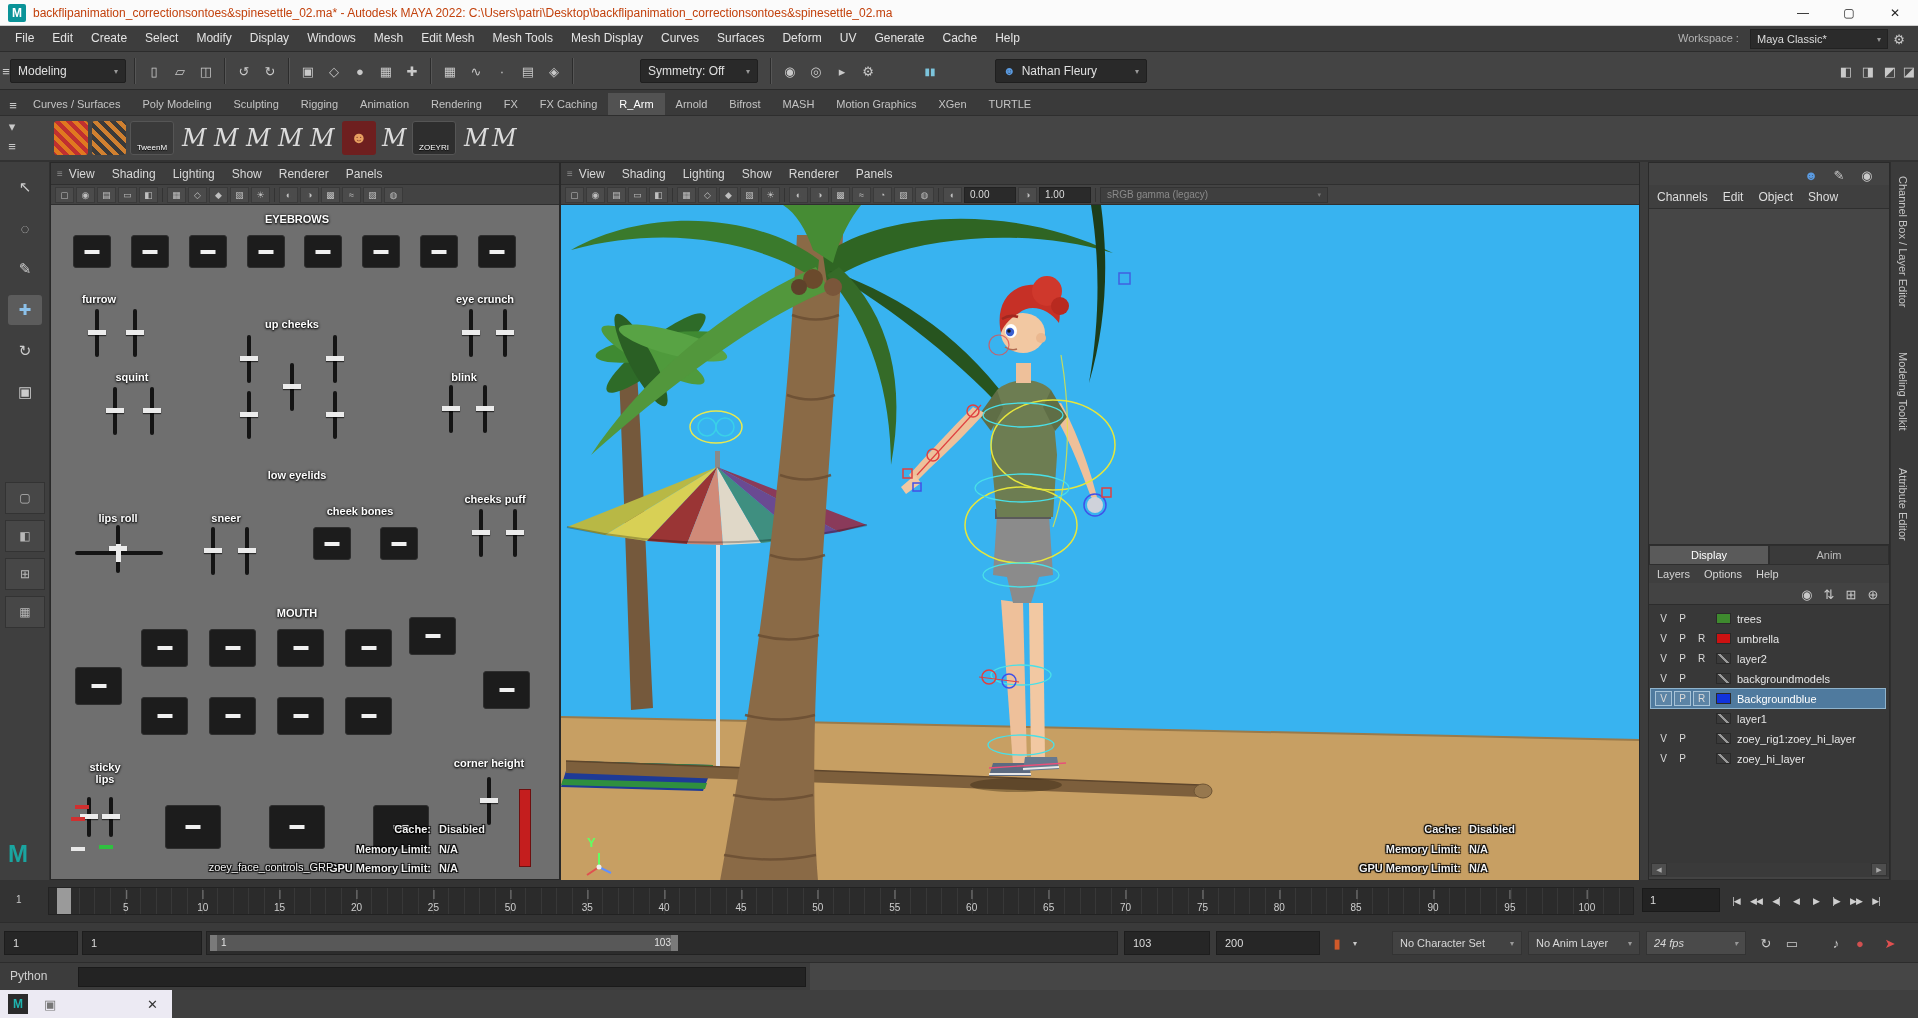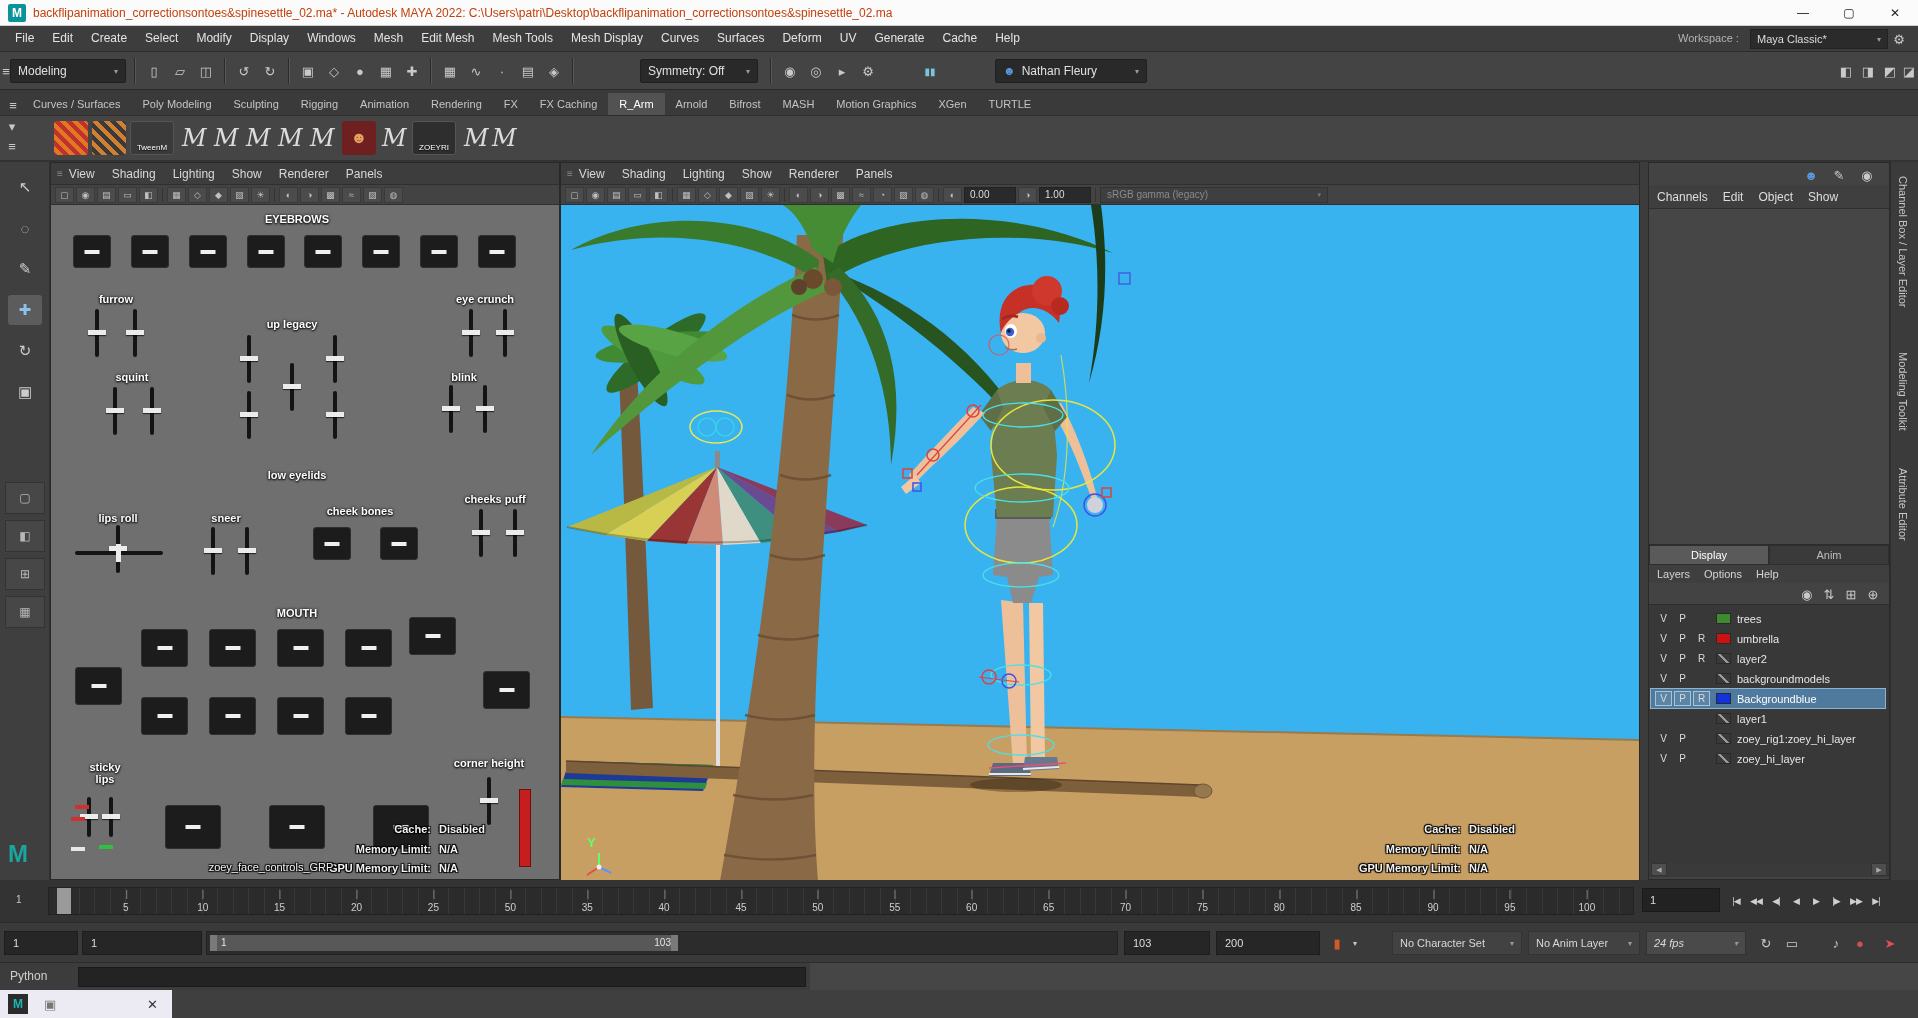--- a/index.html
+++ b/index.html
@@ -324,22 +324,22 @@
       <span class="vic">◑</span>
       <span class="vic">▩</span>
       <span class="vic">≈</span>
       <span class="vic">▨</span>
       <span class="vic">◍</span>
     </div>
 
     <div id="face-vp">
 
       <span class="flabel" style="left:246px; top:8px;">EYEBROWS</span>
-      <span class="flabel" style="left:65px;  top:88px;">furrow</span>
-      <span class="flabel" style="left:241px; top:113px;">up legacy</span>
+      <span class="flabel" style="left:48px;  top:88px;">furrow</span>
+      <span class="flabel" style="left:241px; top:113px;">up cheeks</span>
       <span class="flabel" style="left:434px; top:88px;">eye crunch</span>
       <span class="flabel" style="left:81px;  top:166px;">squint</span>
       <span class="flabel" style="left:413px; top:166px;">blink</span>
       <span class="flabel" style="left:246px; top:264px;">low eyelids</span>
       <span class="flabel" style="left:67px;  top:307px;">lips roll</span>
       <span class="flabel" style="left:175px; top:307px;">sneer</span>
       <span class="flabel" style="left:309px; top:300px;">cheek bones</span>
       <span class="flabel" style="left:444px; top:288px;">cheeks puff</span>
       <span class="flabel" style="left:246px; top:402px;">MOUTH</span>
       <span class="flabel wrap" style="left:54px; top:556px;">sticky lips</span>

